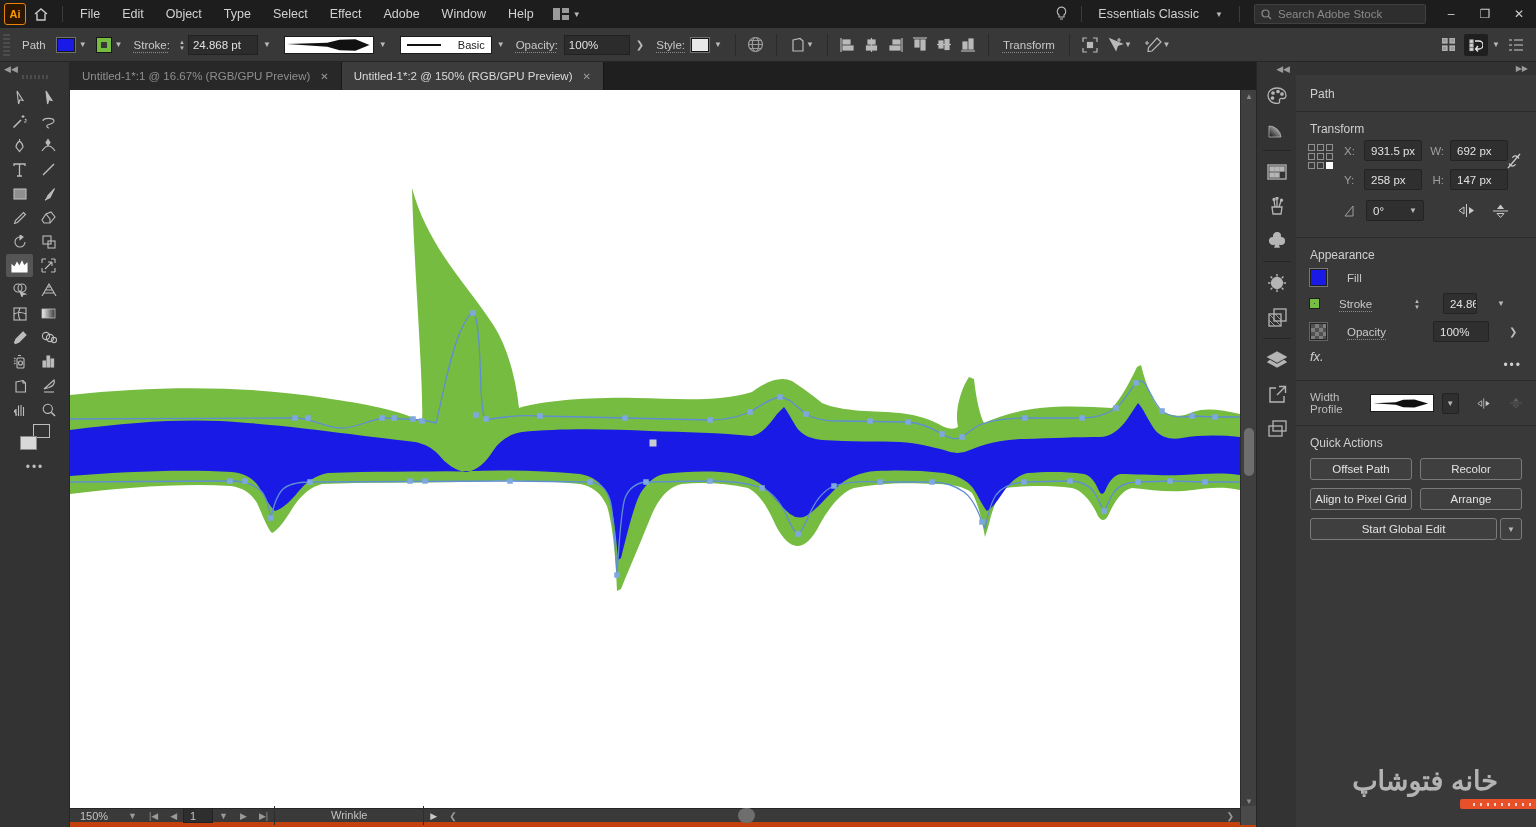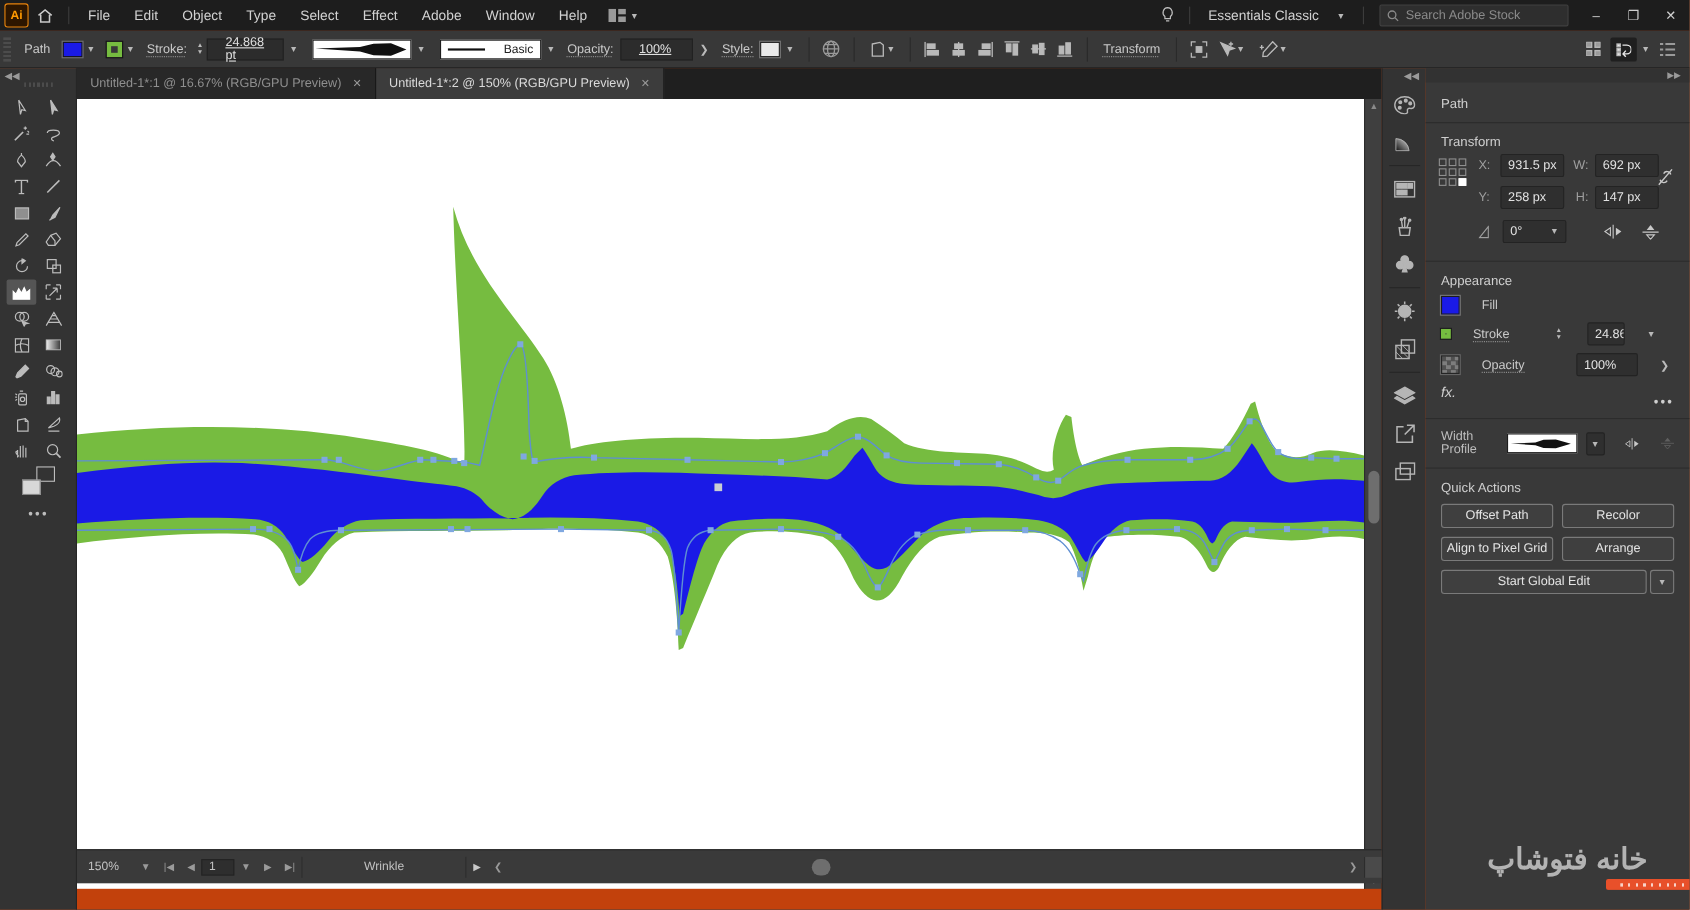--- a/index.html
+++ b/index.html
@@ -30,21 +30,21 @@
   .controlbar { position:absolute; left:0; top:28px; width:1536px; height:34px; background:#383838;
     border-bottom:1px solid #252525; display:flex; align-items:center; font-size:11.5px; }
   .grip { width:7px; height:22px; margin:0 6px 0 3px;
     background:repeating-linear-gradient(180deg,#4c4c4c 0 2px,transparent 2px 4px); }
   .cb-label { color:#c9c9c9; margin:0 6px; }
   .dotted { text-decoration:underline dotted #8a8a8a; text-underline-offset:3px; }
   .swatch { width:18px; height:14px; border:1px solid #161616; outline:1px solid #6f6f6f; }
   .sw-wrap { display:flex; align-items:center; gap:4px; margin:0 5px; }
   .stroke-swatch { width:14px; height:14px; border:4px solid #76bc40; background:#383838; outline:1px solid #161616; }
   .field { background:#2c2c2c; border:1px solid #212121; color:#e0e0e0; height:20px;
-    display:flex; align-items:center; padding:0 16px;text-decoration:underline; }
+    display:flex; align-items:center; padding:0 4px; }
   .stepper { display:flex; flex-direction:column; justify-content:center; height:20px; color:#bbb; font-size:6px; line-height:6px; padding:0 3px; }
   .whitebox { background:#fff; border:1px solid #1c1c1c; height:18px; display:flex; align-items:center; }
   .cb-sep { width:1px; height:22px; background:#2a2a2a; margin:0 8px; }
   .cb-icon { width:24px; height:22px; display:flex; align-items:center; justify-content:center; }
   .cb-icon svg { stroke:#b9b9b9; fill:none; stroke-width:1.2; }
   .right-cluster { margin-left:auto; display:flex; align-items:center; margin-right:8px; gap:4px; }
   .panel-toggle { background:#1f1f1f; border-radius:2px; }
 
   
   .toolbar { position:absolute; left:0; top:62px; width:70px; height:765px; background:#333333; border-right:1px solid #262626; }
@@ -110,21 +110,21 @@
   .wp-row { display:flex; align-items:center; gap:8px; }
   .qa-grid { display:grid; grid-template-columns:1fr 1fr; gap:8px; margin-top:8px; }
   .qa-btn { height:22px; background:#3f3f3f; border:1px solid #7a7a7a; border-radius:3px; color:#e3e3e3;
     font-size:11.5px; display:flex; align-items:center; justify-content:center; }
   .qa-wide { display:flex; gap:3px; margin-top:8px; }
   .qa-wide .qa-btn { flex:1; }
   .qa-chev { width:22px; height:22px; background:#3f3f3f; border:1px solid #7a7a7a; border-radius:3px;
     display:flex; align-items:center; justify-content:center; }
 
   
-  .statusbar { position:absolute; left:70px; top:772px; width:1186px; height:31px; background:#3a3a3a;
+  .statusbar { position:absolute; left:70px; top:808px; width:1186px; height:14px; background:#3a3a3a;
     border-top:1px solid #262626; display:flex; align-items:center; font-size:11px; color:#c2c2c2; }
   .sb-zoom { padding:0 10px; min-width:52px; }
   .sb-btn { padding:0 6px; color:#9a9a9a; font-size:9px; }
   .sb-field { background:#2e2e2e; border:1px solid #232323; height:15px; min-width:30px; padding:0 6px; display:flex; align-items:center; }
   .sb-tool { width:150px; text-align:center; border-left:1px solid #2d2d2d; border-right:1px solid #2d2d2d; height:19px; line-height:19px; }
   .hscroll { flex:1; position:relative; height:19px; }
   .hthumb { position:absolute; left:275px; top:2px; width:17px; height:15px; background:#6e6e6e; border-radius:8px; }
   .sb-corner { width:16px; height:19px; background:#4a4a4a; border-left:1px solid #2c2c2c; }
 
   

